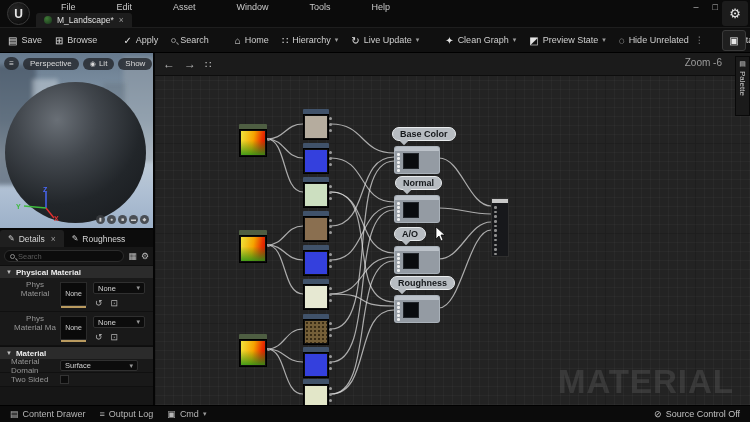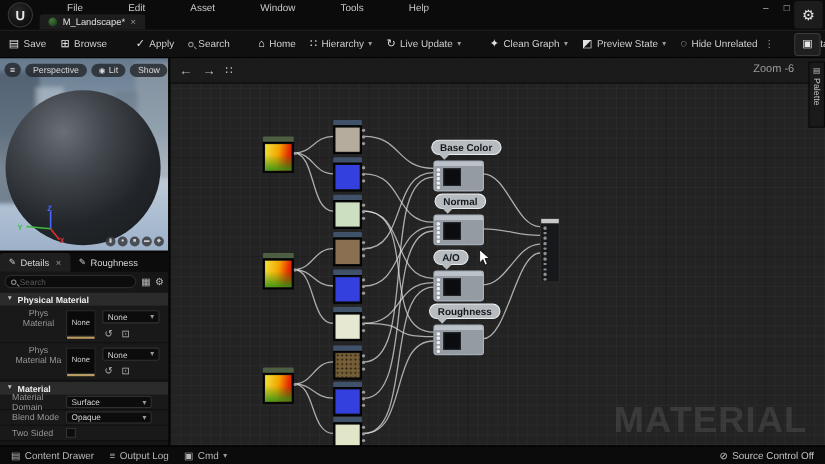--- a/index.html
+++ b/index.html
@@ -342,27 +342,20 @@
     <span>Material</span>
   </div>
   <div class="srow">
     <span class="lbl">Material Domain</span>
     <div class="ddl">
       <span>Surface</span>
       <span class="caret">▾</span>
     </div>
   </div>
   <div class="srow">
-    <span class="lbl">Blend Mode</span>
-    <div class="ddl">
-      <span>Opaque</span>
-      <span class="caret">▾</span>
-    </div>
-  </div>
-  <div class="srow">
     <span class="lbl">Two Sided</span>
     <div class="chk"></div>
   </div>
 </div>
 
 <div id="graph">
 
   <svg id="wires">
 
     <path d="M112 86 C130 86 130 71 148 71"></path>

